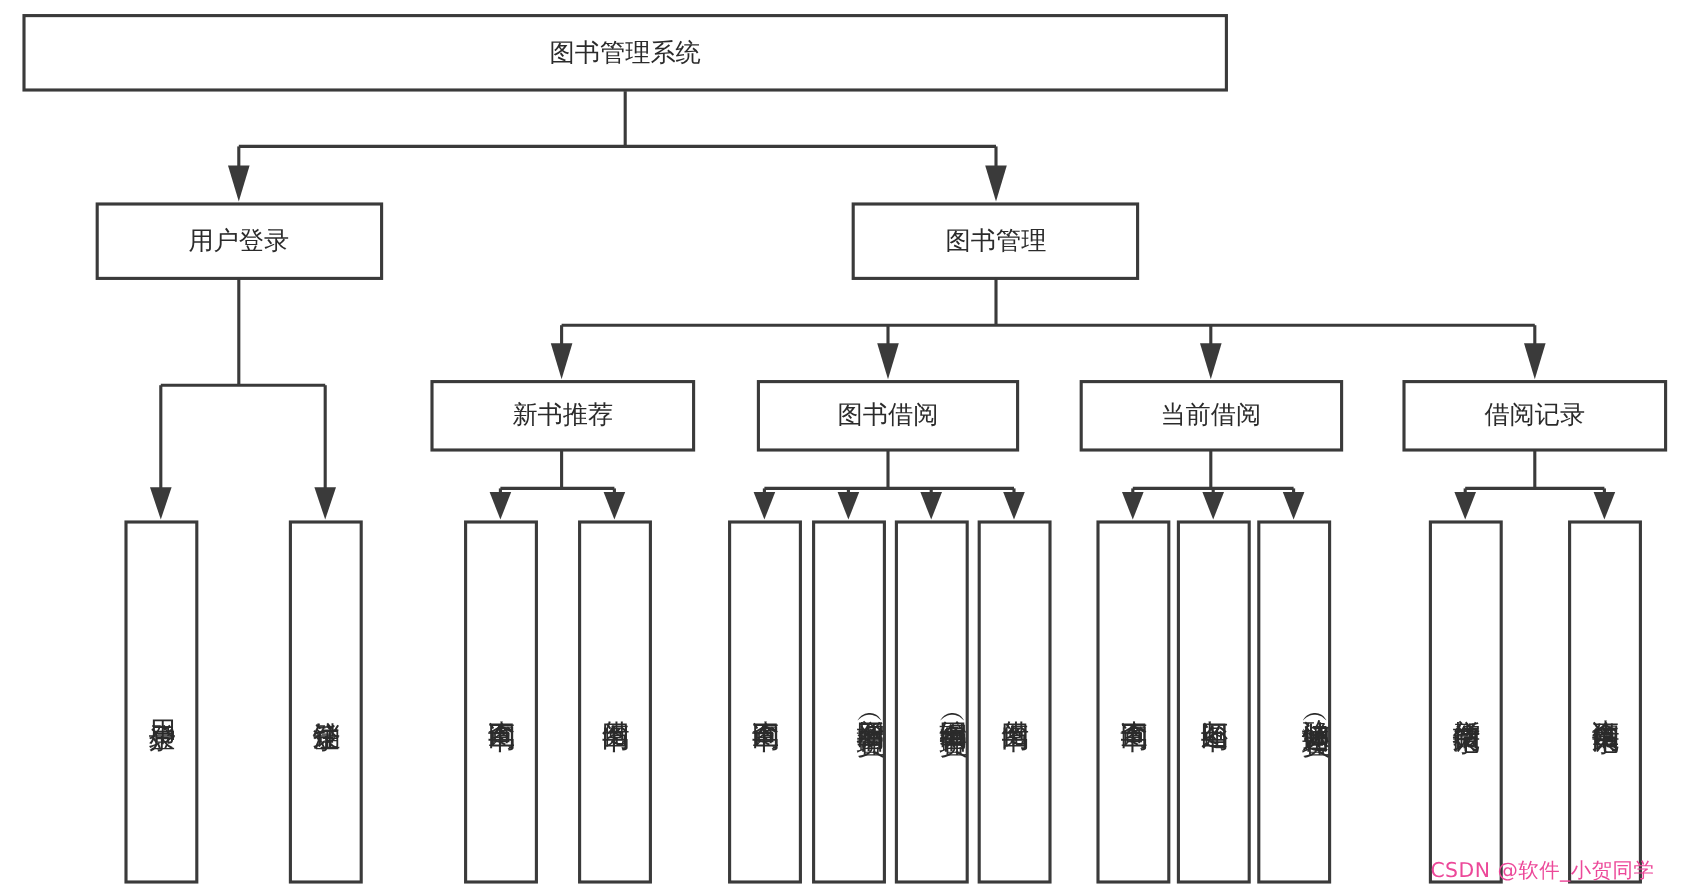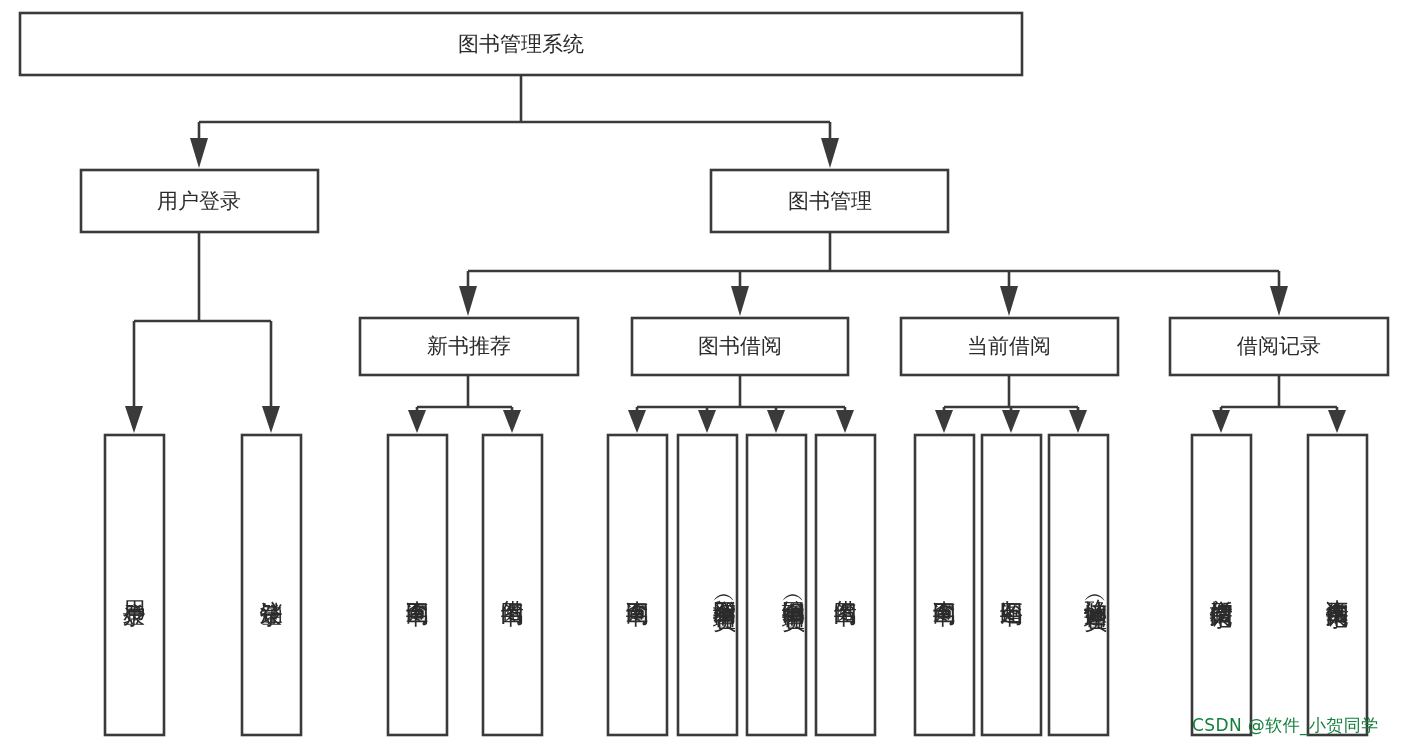--- a/index.html
+++ b/index.html
@@ -66,21 +66,21 @@
     justify-content: center;
     pointer-events: none;
   }
   .node-label-v.centered {
     align-items: center;
   }
   .watermark {
     position: absolute;
     font-family: "DejaVu Sans", "Liberation Sans", sans-serif;
     font-size: 17px;
-    color: #15803d;
+    color: #ec4899;
     left: 1192px;
     top: 714px;
     white-space: nowrap;
     letter-spacing: 0.4px;
   }
 </style>
 </head>
 <body>
 
 <div id="diagram-root">

